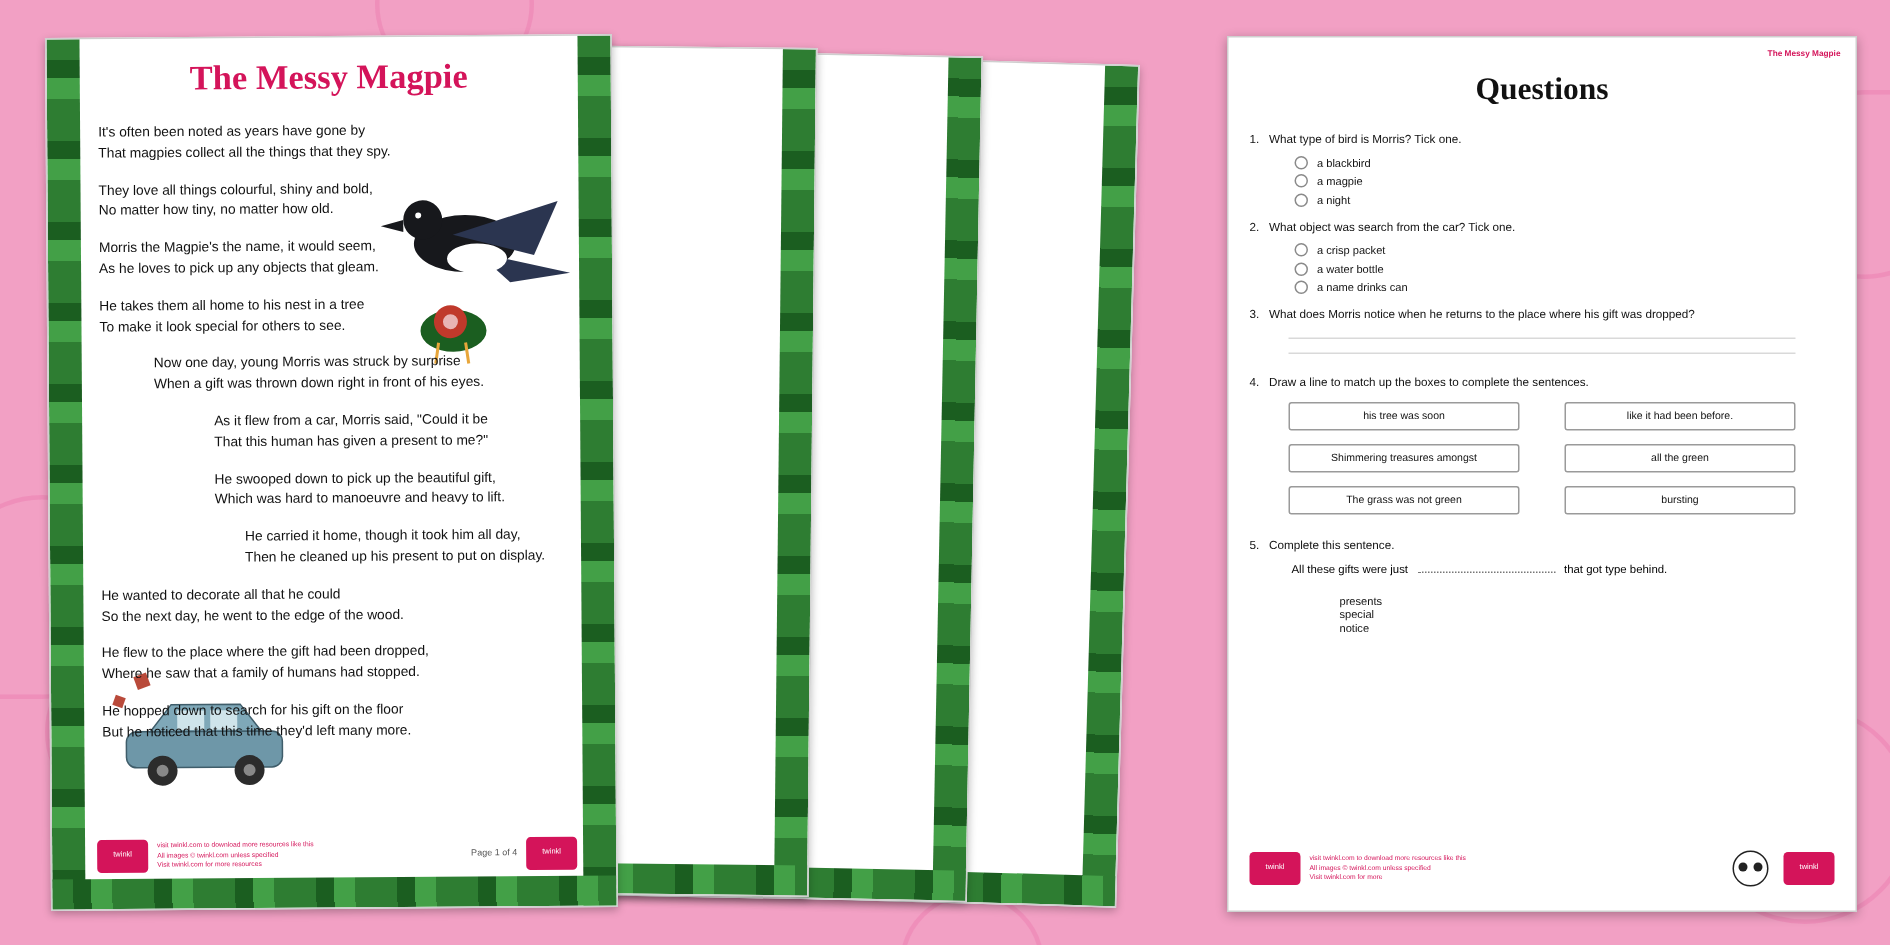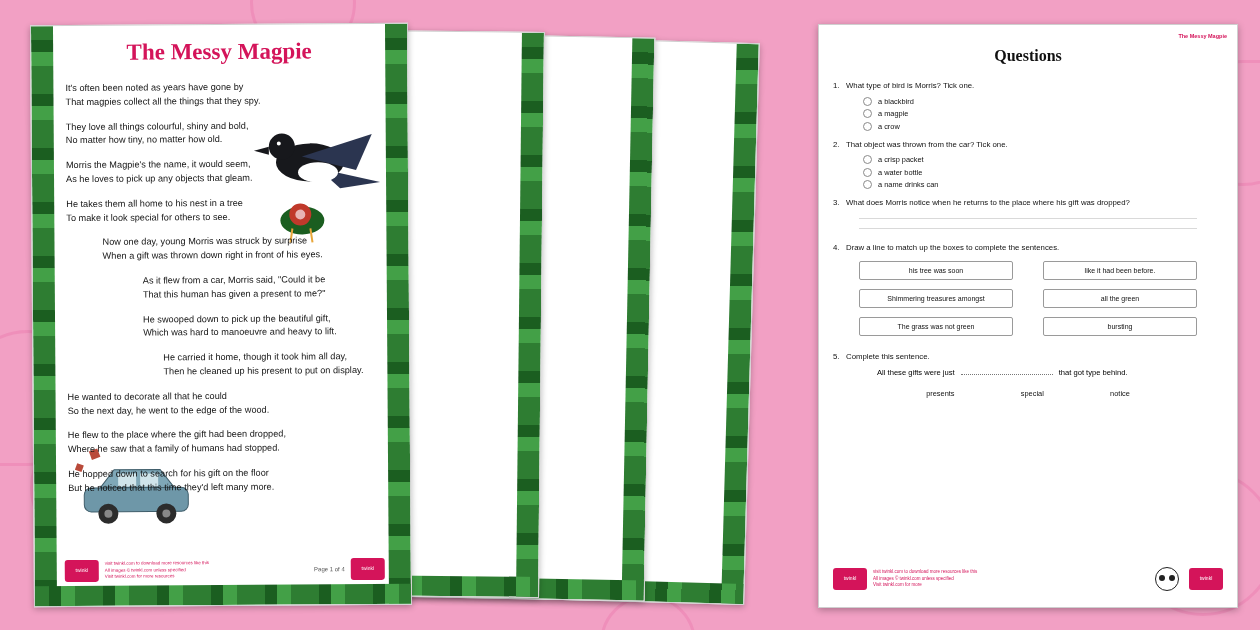--- a/index.html
+++ b/index.html
@@ -65,35 +65,35 @@
   .magpie-big{right:10px;top:92px;}
   .car{left:40px;top:420px;}
 
   
   .art-box{position:absolute;}
 
   
   .qsheet{position:absolute;left:818px;top:24px;width:418px;height:582px;background:#fff;
     border:1px solid #cfcfcf;box-shadow:0 2px 7px rgba(0,0,0,.3);}
   .q-head{position:absolute;right:10px;top:8px;font-size:5.5px;color:#d4145a;font-weight:bold;}
-  .q-title{text-align:center;font-family:"Liberation Serif", serif;font-weight:bold;font-size:16px;margin-top:22px;color:#111;}
+  .q-title{text-align:center;font-family:"Liberation Serif", serif;font-weight:bold;font-size:21px;margin-top:22px;color:#111;}
   .qlist{margin:16px 14px 0 14px;}
   .qitem{display:flex;font-size:7.8px;color:#111;margin-bottom:5px;line-height:1.35;}
   .qnum{width:13px;flex:none;}
   .qtext{flex:1;}
   .opts{margin:3px 0 9px 30px;}
   .opt{display:flex;align-items:center;font-size:7.4px;margin-bottom:3.5px;color:#111;}
   .radio{width:7px;height:7px;border:1px solid #8a8a8a;border-radius:50%;margin-right:6px;flex:none;}
   .ansline{height:1px;background:#d9d9d9;margin:9px 26px 7px 26px;}
   .match-grid{display:flex;gap:30px;margin:8px 26px 4px 26px;}
   .mcol{flex:1;display:flex;flex-direction:column;gap:9px;}
   .mbox{border:1px solid #9a9a9a;border-radius:2px;height:17px;display:flex;align-items:center;justify-content:center;
     font-size:7px;color:#111;background:#fff;}
   .fill-line{display:inline-block;width:92px;border-bottom:1px dotted #777;}
-  .wordbank{display:flex;justify-content:space-around;margin:12px 60px 0 60px;font-size:7.4px;color:#111;}
+  .wordbank{display:flex;justify-content:space-around;margin:12px 60px 0 60px;font-size:7.4px;color:#111;flex-direction:column;}
   .q-foot{position:absolute;left:14px;right:14px;bottom:16px;display:flex;align-items:center;justify-content:space-between;}
   .q-foot-left{display:flex;align-items:center;}
   .dots{width:22px;height:22px;border:1.4px solid #222;border-radius:50%;position:relative;}
   .dots:before,.dots:after{content:"";position:absolute;top:7px;width:6px;height:6px;border-radius:50%;background:#222;}
   .dots:before{left:3px;}.dots:after{right:3px;}
 </style>
 </head>
 <body>
 
 <div class="bg-pattern">
@@ -329,27 +329,27 @@
       <div class="opt">
         <div class="radio"></div>
         <span>a blackbird</span>
       </div>
       <div class="opt">
         <div class="radio"></div>
         <span>a magpie</span>
       </div>
       <div class="opt">
         <div class="radio"></div>
-        <span>a crow</span>
+        <span>a night</span>
       </div>
     </div>
 
     <div class="qitem">
       <div class="qnum">2.</div>
-      <div class="qtext">That object was thrown from the car? Tick one.</div>
+      <div class="qtext">What object was search from the car? Tick one.</div>
     </div>
     <div class="opts">
       <div class="opt">
         <div class="radio"></div>
         <span>a crisp packet</span>
       </div>
       <div class="opt">
         <div class="radio"></div>
         <span>a water bottle</span>
       </div>
@@ -380,21 +380,21 @@
         <div class="mbox">like it had been before.</div>
         <div class="mbox">all the green</div>
         <div class="mbox">bursting</div>
       </div>
     </div>
 
     <div class="qitem" style="margin-top:16px;">
       <div class="qnum">5.</div>
       <div class="qtext">Complete this sentence.</div>
     </div>
-    <div style="margin-left:44px;font-size:7.6px;display:flex;align-items:baseline;gap:6px;">
+    <div style="margin-left:28px;font-size:7.6px;display:flex;align-items:baseline;gap:6px;">
       <span>All these gifts were just</span>
       <span class="fill-line"></span>
       <span>that got type behind.</span>
     </div>
     <div class="wordbank">
       <span>presents</span>
       <span>special</span>
       <span>notice</span>
     </div>
   </div>

